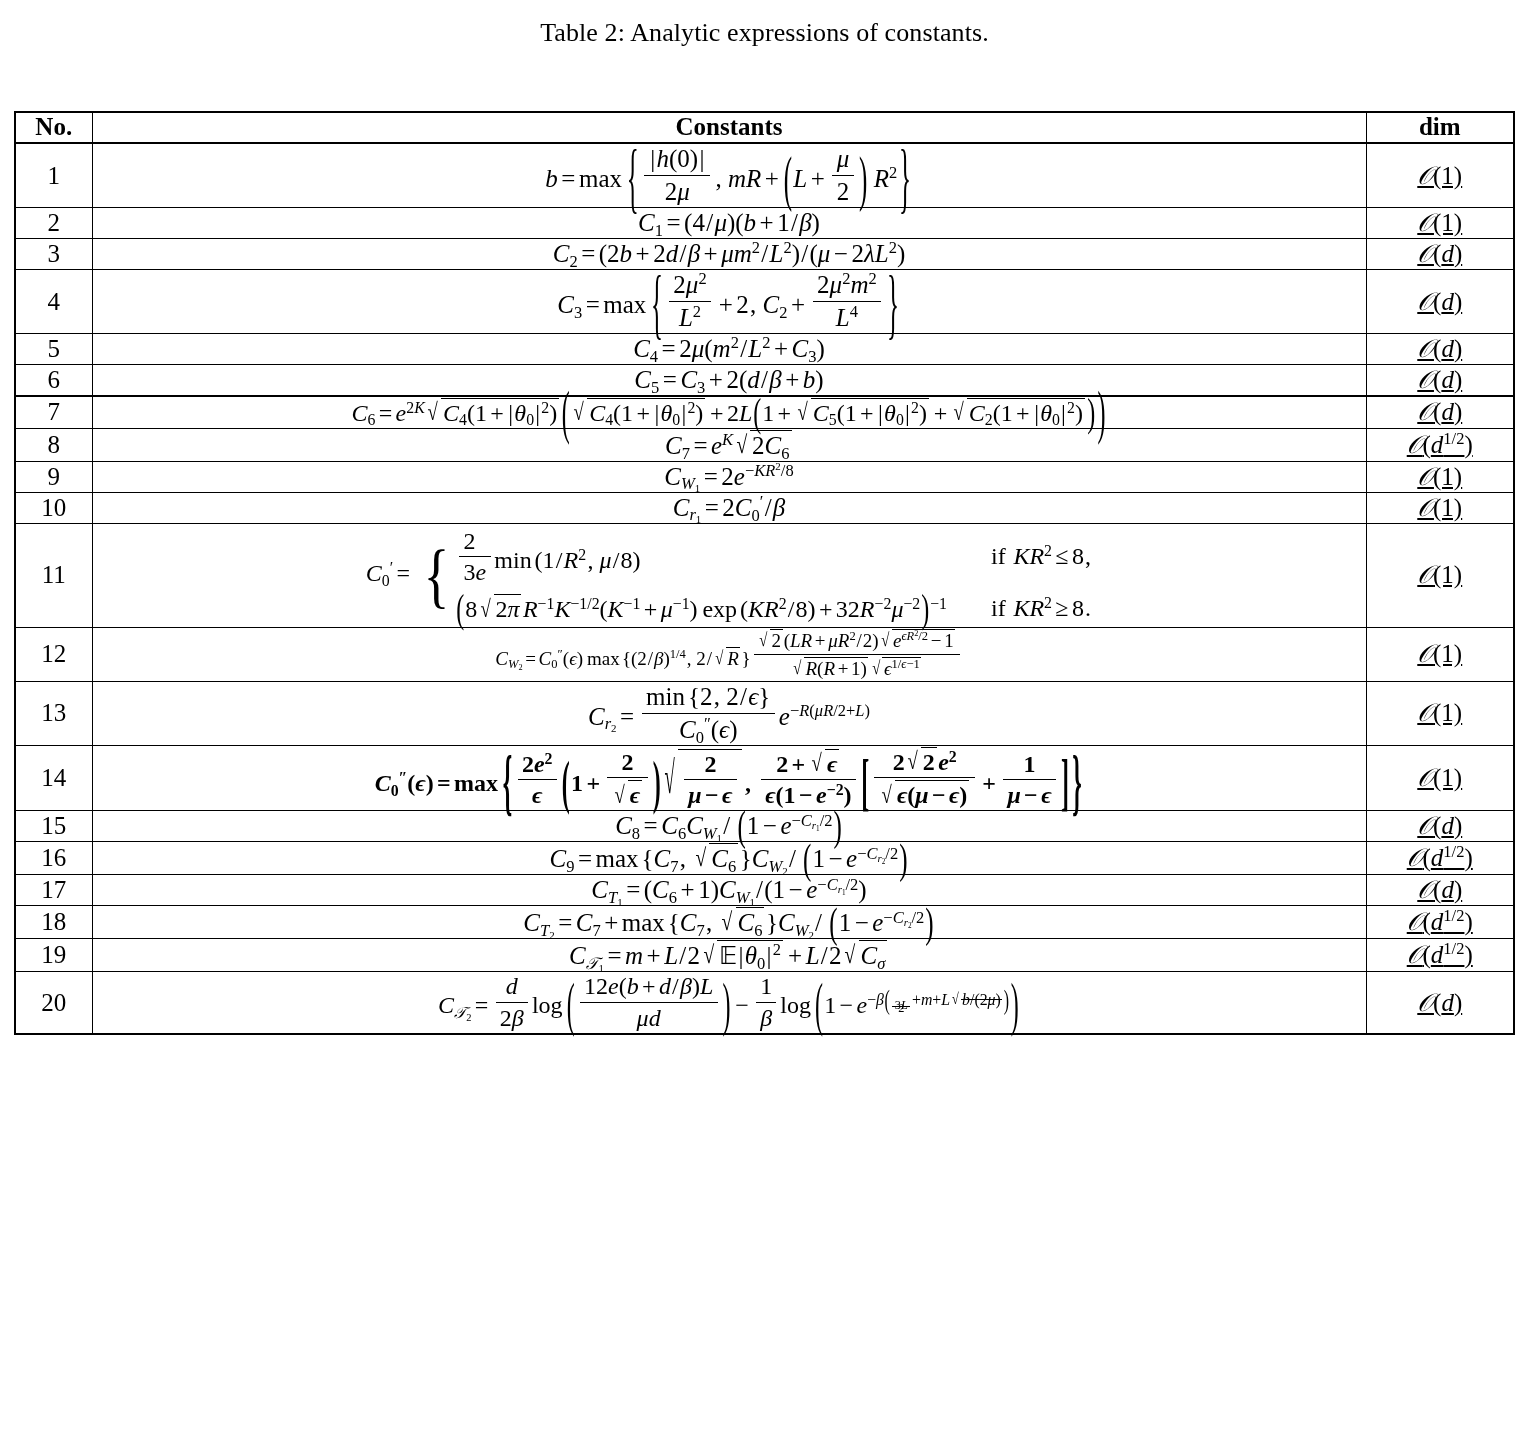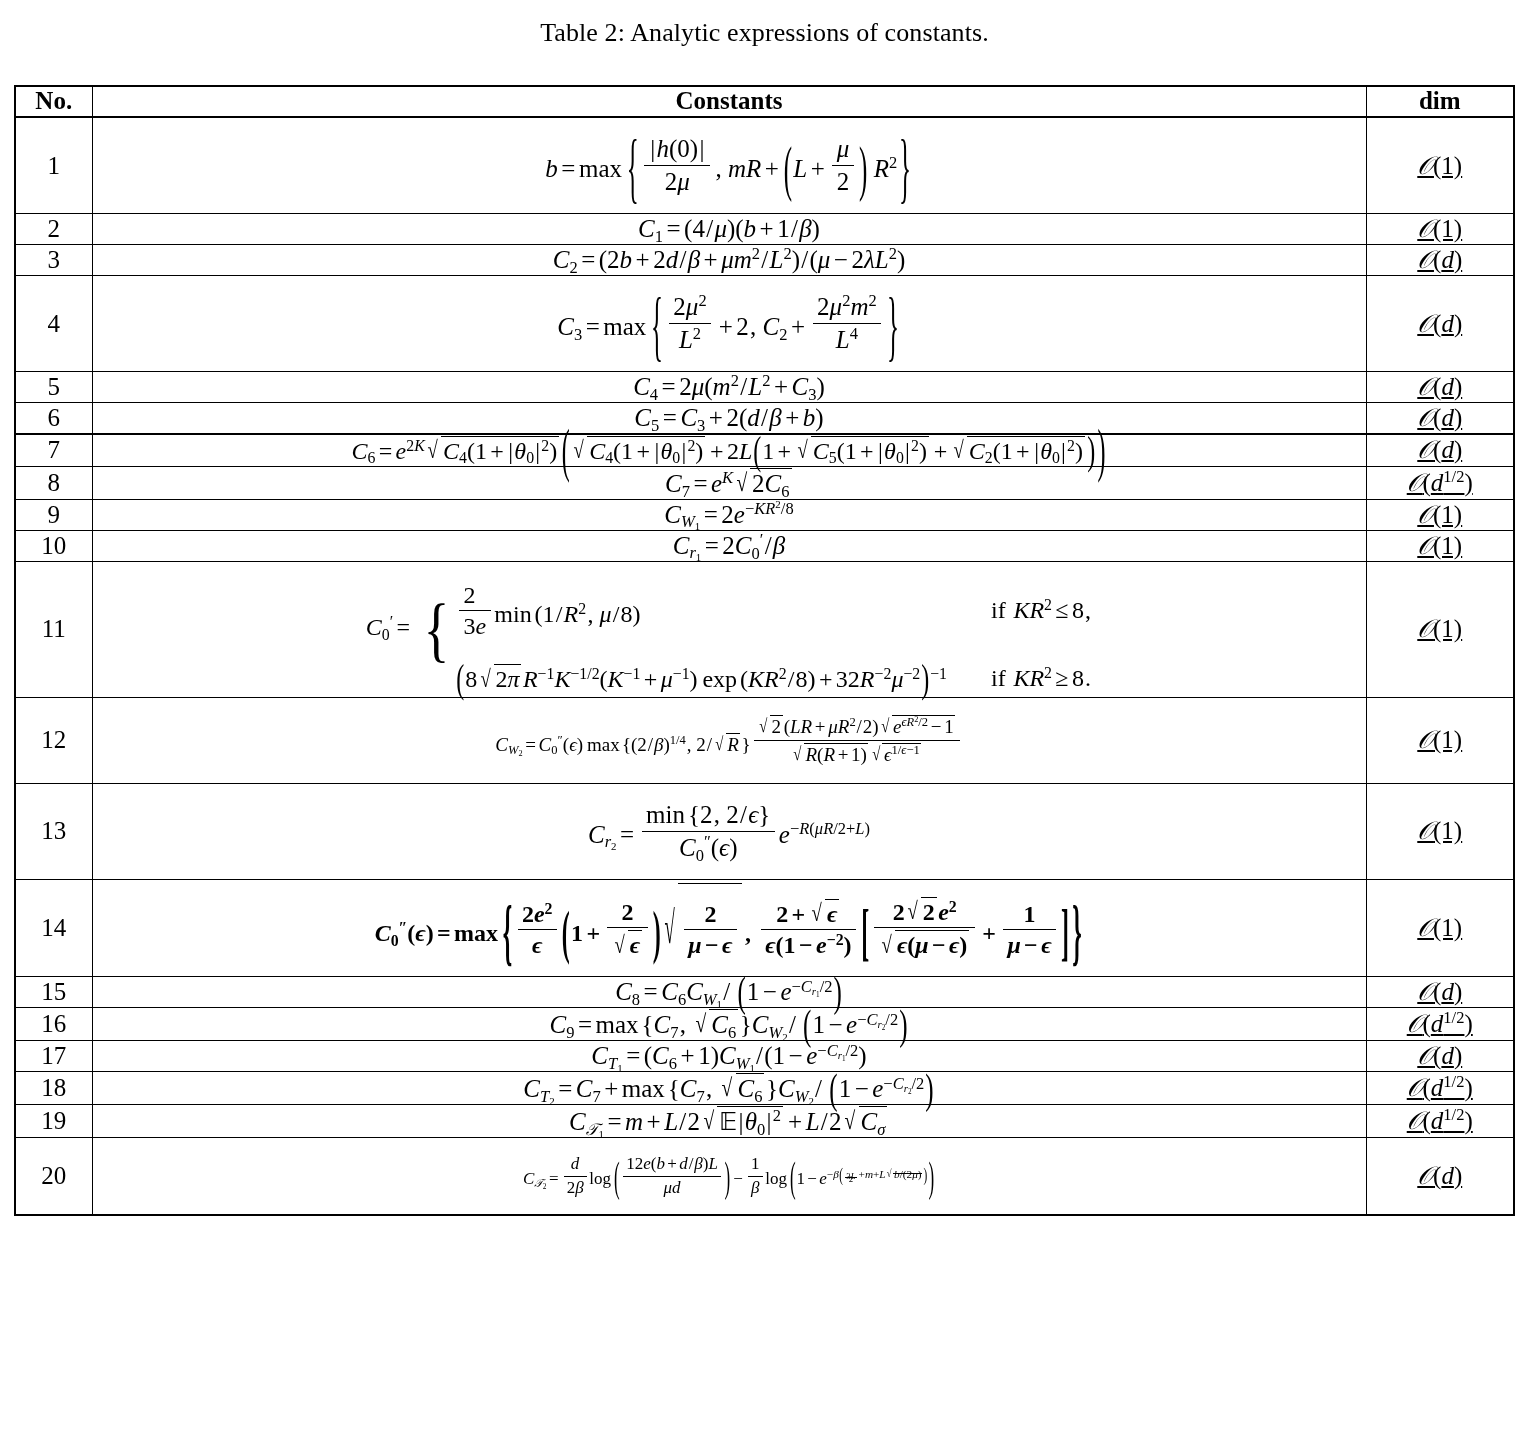--- a/index.html
+++ b/index.html
@@ -25,21 +25,21 @@
   .caption {
     text-align: center;
     font-size: 26px;
     padding-top: 18px;
     padding-bottom: 10px;
     letter-spacing: 0.1px;
   }
 
   .table-wrap {
     padding: 0 14px;
-    margin-top: 27px;
+    margin-top: 53px;
   }
 
   table.constants {
     border-collapse: collapse;
     width: 1501px;
     table-layout: fixed;
     border: 2.2px solid #000;
   }
   table.constants td, table.constants th {
     border: 1.6px solid #000;
@@ -87,21 +87,21 @@
   .op { font-style: normal; padding-right: .12em; }
 
   sub, sup { font-size: 66%; line-height: 0; }
   sub { vertical-align: -0.28em; }
   sup { vertical-align: 0.52em; }
   sub .mi, sup .mi { font-style: italic; }
 
   .frac {
     display: inline-block;
     vertical-align: -0.52em;
-    padding: 16px .16em;
+    padding: 0 .16em;
   }
   .frac > .num {
     display: block;
     padding: 0 .18em 1px .18em;
     border-bottom: 1.5px solid #000;
     font-size: 100%;
   }
   .frac > .den {
     display: block;
     padding: 1px .18em 0 .18em;
@@ -365,21 +365,21 @@
         <tr>
           <td class="no">19</td>
           <td class="expr">
             <span class="row-expr m"><span class="mi">C</span><sub><span class="cal">𝒯</span><sub>1</sub></sub><span class="mo">=</span><span class="mi">m</span><span class="mo">+</span><span class="mi">L</span><span class="mo tight">/</span>2<span class="sqrt"><span class="rad">√</span><span class="bar"><span class="blackboard">𝔼</span><span class="mo tight">|</span><span class="mi">θ</span><sub>0</sub><span class="mo tight">|</span><sup>2</sup></span></span><span class="mo">+</span><span class="mi">L</span><span class="mo tight">/</span>2<span class="sqrt"><span class="rad">√</span><span class="bar"><span class="mi">C</span><sub><span class="mi">σ</span></sub></span></span></span>
           </td>
           <td class="dim"><span class="m"><span class="bigO">𝒪</span>(<span class="mi">d</span><sup>1/2</sup>)</span></td>
         </tr>
 
         <tr>
           <td class="no">20</td>
-          <td class="expr" style="font-size:17px;">
+          <td class="expr" style="font-size:24px;">
             <span class="row-expr m"><span class="mi">C</span><sub><span class="cal">𝒯</span><sub>2</sub></sub><span class="mo">=</span><span class="frac"><span class="num"><span class="mi">d</span></span><span class="den">2<span class="mi">β</span></span></span><span class="op">log</span><span class="big p2">(</span><span class="frac"><span class="num">12<span class="mi">e</span>(<span class="mi">b</span><span class="mo">+</span><span class="mi">d</span><span class="mo tight">/</span><span class="mi">β</span>)<span class="mi">L</span></span><span class="den"><span class="mi">μ</span><span class="mi">d</span></span></span><span class="big p2">)</span><span class="mo">−</span><span class="frac"><span class="num">1</span><span class="den"><span class="mi">β</span></span></span><span class="op">log</span><span class="big p2">(</span>1<span class="mo">−</span><span class="mi">e</span><sup>−<span class="mi">β</span><span class="big p1">(</span><span class="frac sm"><span class="num">3<span class="mi">L</span></span><span class="den">2</span></span>+<span class="mi">m</span>+<span class="mi">L</span><span class="sqrt"><span class="rad">√</span><span class="bar"><span class="mi">b</span>/(2<span class="mi">μ</span>)</span></span><span class="big p1">)</span></sup><span class="big p2">)</span></span>
           </td>
           <td class="dim"><span class="m"><span class="bigO">𝒪</span>(<span class="mi">d</span>)</span></td>
         </tr>
 
       </tbody>
     </table>
   </div>
 </div>
 

